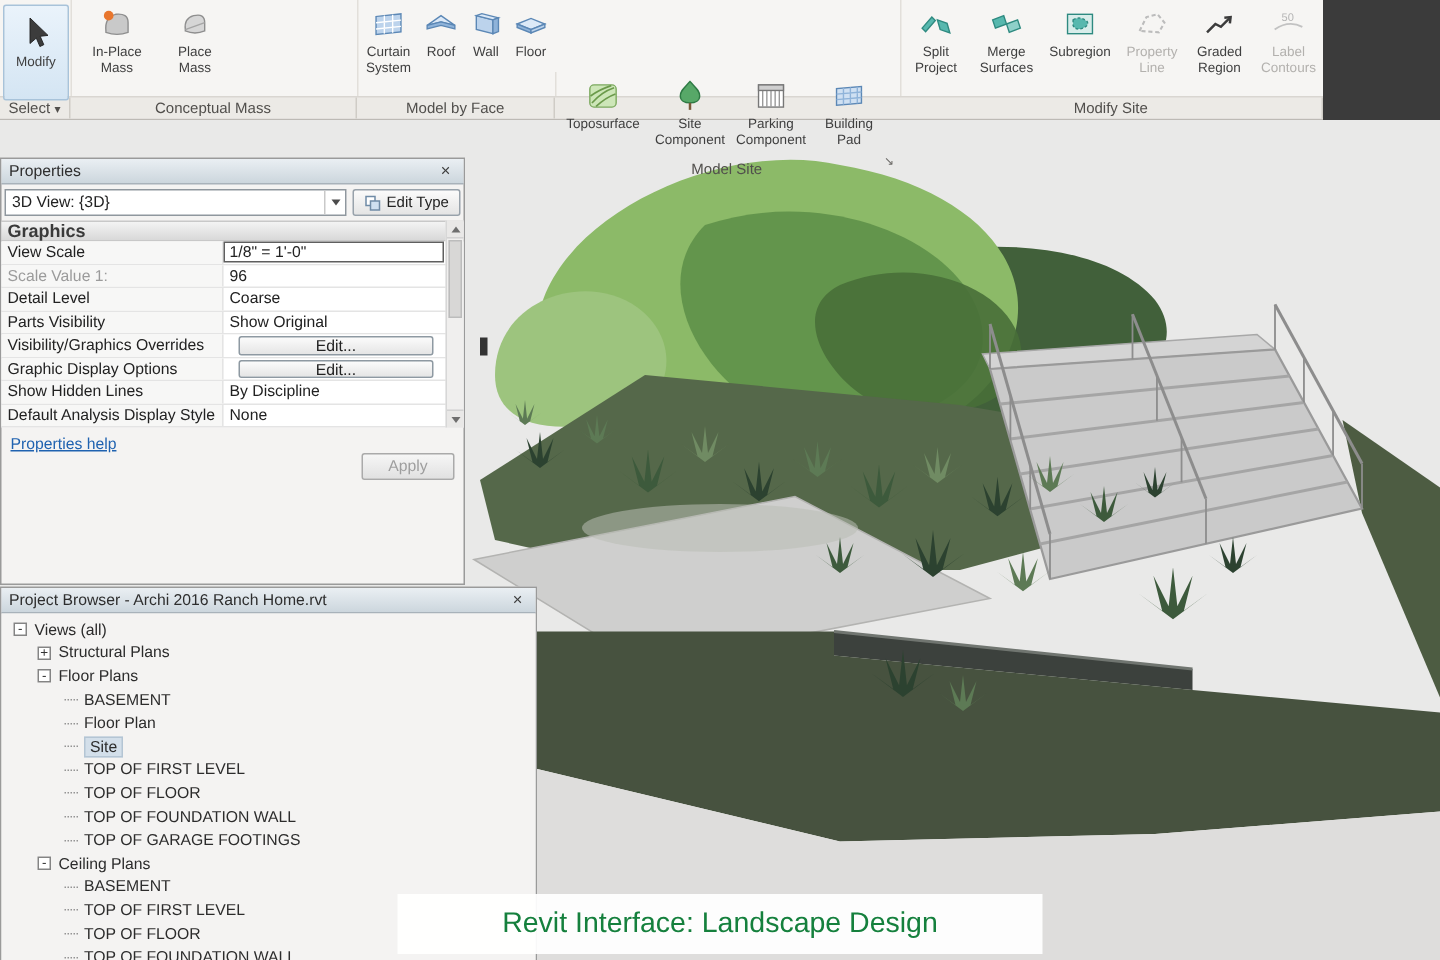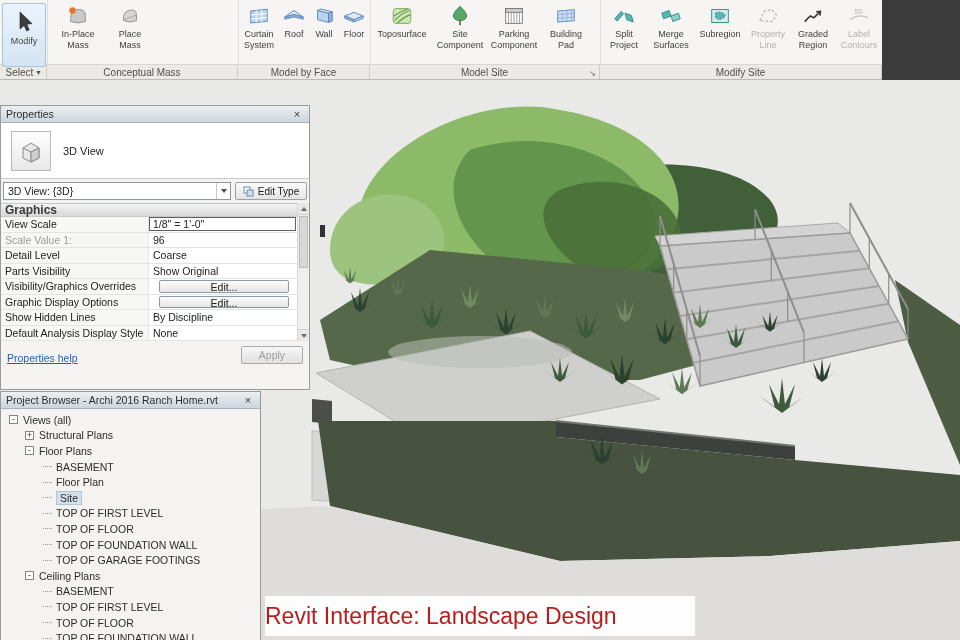--- a/index.html
+++ b/index.html
@@ -23,21 +23,21 @@
     border-radius:2px; background:linear-gradient(#eaf3fb,#d4e5f3); }
   .modify-btn svg { width:26px; height:26px; margin-top:3px; }
   .ribbon-labels { display:flex; height:15px; background:#eceae6;
     border-top:1px solid #d9d6d1; font-size:10px; color:#514f4c; }
   .glabel { display:flex; align-items:center; justify-content:center; gap:3px;
     border-right:1px solid #cfccc6; position:relative; }
   .glabel .launcher { position:absolute; right:3px; bottom:1px; font-size:8px; color:#6e6c69; }
   .ribbon-dark { position:absolute; left:882px; top:0; width:78px; height:80px;
     background:#3b3b3b; z-index:30; }
   .w-select{width:47px;} .w-conc{width:191px;} .w-face{width:132px;}
-  .w-site{width:230px;} .w-mod{width:282px;}
+  .w-site{width:230px;margin-top:48px;} .w-mod{width:282px;}
   .bsep { width:1px; background:#e0ddd8; margin:4px 1px; }
 
   
   .panel { position:absolute; background:#f4f3f2; border:1px solid #9a9a9a;
     z-index:20; font-size:10.5px; }
   .panel-title { height:17px; display:flex; align-items:center; padding:0 5px;
     background:linear-gradient(#eaeff3,#ccd6dd); border-bottom:1px solid #a8b2ba;
     font-size:10.5px; color:#2e2e2e; white-space:nowrap; overflow:hidden; }
   .panel-title .close { margin-left:auto; width:14px; text-align:center;
     color:#3d3d3d; font-size:11px; cursor:default; flex:none; }
@@ -79,44 +79,44 @@
   .scroll-btn { height:12px; display:flex; align-items:center; justify-content:center;
     background:#e9e8e7; border-bottom:1px solid #d2d2d2; }
   .scroll-btn.bottom { position:absolute; bottom:0; left:0; right:0;
     border-top:1px solid #d2d2d2; border-bottom:none; }
   .tri-up-s { width:0; height:0; border-left:3px solid transparent;
     border-right:3px solid transparent; border-bottom:4px solid #6e6e6e; }
   .tri-down-s { width:0; height:0; border-left:3px solid transparent;
     border-right:3px solid transparent; border-top:4px solid #6e6e6e; }
   .scroll-thumb { position:absolute; top:13px; left:1px; width:9px; height:52px;
     background:#d8d7d6; border:1px solid #bcbcbc; }
-  .props-footer { display:flex; align-items:flex-end; padding:5px 6px 0 6px; }
+  .props-footer { display:flex; align-items:flex-start; padding:5px 6px 0 6px;flex-direction:column; }
   .help-link { color:#1f62b0; text-decoration:underline; font-size:10.5px; }
   .apply-btn { margin-left:auto; width:62px; height:18px; border:1px solid #aaa;
     border-radius:2px; background:linear-gradient(#f6f6f6,#e1e1e1); color:#9e9e9e;
     display:flex; align-items:center; justify-content:center; font-size:10.5px; }
 
-  #browser-panel { left:0; top:391px; width:261px; height:250px; }
+  #browser-panel { left:0; top:391px; width:358px; height:250px; }
   .tree { padding-top:3px; height:calc(100% - 17px); overflow:hidden; background:#f4f3f2; }
   .trow { display:flex; align-items:center; height:15.6px; white-space:nowrap;
     font-size:10.5px; color:#2c2c2c; }
   .ind0 { padding-left:8px; } .ind1 { padding-left:24px; } .ind2 { padding-left:42px; }
   .expander { width:9px; height:9px; border:1px solid #848484; background:#fff;
     font-size:9px; line-height:7px; text-align:center; margin-right:5px; flex:none;
     color:#333; }
   .dash { width:9px; border-top:1px dotted #949494; margin-right:4px; flex:none; }
   .sel { background:#d3dfea; border:1px solid #b4c5d4; padding:0 3px; }
 
   
   #viewport { position:absolute; left:0; top:80px; width:960px; height:560px; z-index:1; }
 
   
   .caption { position:absolute; left:265px; top:596px; width:430px; height:40px;
     background:rgba(255,255,255,0.93); display:flex; align-items:center;
-    font-size:23px; color:#b91c1c; z-index:40; }
+    justify-content:center; font-size:19px; color:#15803d; z-index:40; }
 </style>
 </head>
 <body>
 
 <svg id="viewport" viewBox="0 0 960 560" preserveAspectRatio="none">
   <defs>
     <g id="agave">
       <path d="M0,2 L-16,-10 L-5,-2 L-9,-18 L-2,-4 L0,-22 L2,-4 L9,-18 L5,-2 L16,-10 Z"></path>
     </g>
   </defs>
@@ -375,31 +375,20 @@
   </div>
 </div>
 <div class="ribbon-dark"></div>
 
 <div class="panel" id="properties-panel">
   <div class="panel-title">
     <span>Properties</span>
     <span class="close">×</span>
   </div>
 
-  <div class="type-box">
-    <span class="type-icon">
-      <svg viewBox="0 0 30 30" width="30" height="30">
-        <path d="M7,12 L15,7 L23,12 L23,22 L15,26 L7,22 Z" fill="#e8e8e8" stroke="#8a8a8a"></path>
-        <path d="M7,12 L15,16 L23,12" fill="none" stroke="#8a8a8a"></path>
-        <path d="M15,16 L15,26" stroke="#8a8a8a"></path>
-        <path d="M15,16 L23,12 L23,22 L15,26 Z" fill="#cdcdcd" stroke="#8a8a8a"></path>
-      </svg>
-    </span>
-    <span class="type-name">3D View</span>
-  </div>
 
   <div class="selector-row">
     <div class="combo">
       <span>3D View: {3D}</span>
       <span class="combo-arrow">
           <span class="tri-down"></span>
         </span>
     </div>
     <div class="edit-type-btn">
       <svg width="11" height="11" viewBox="0 0 11 11">

